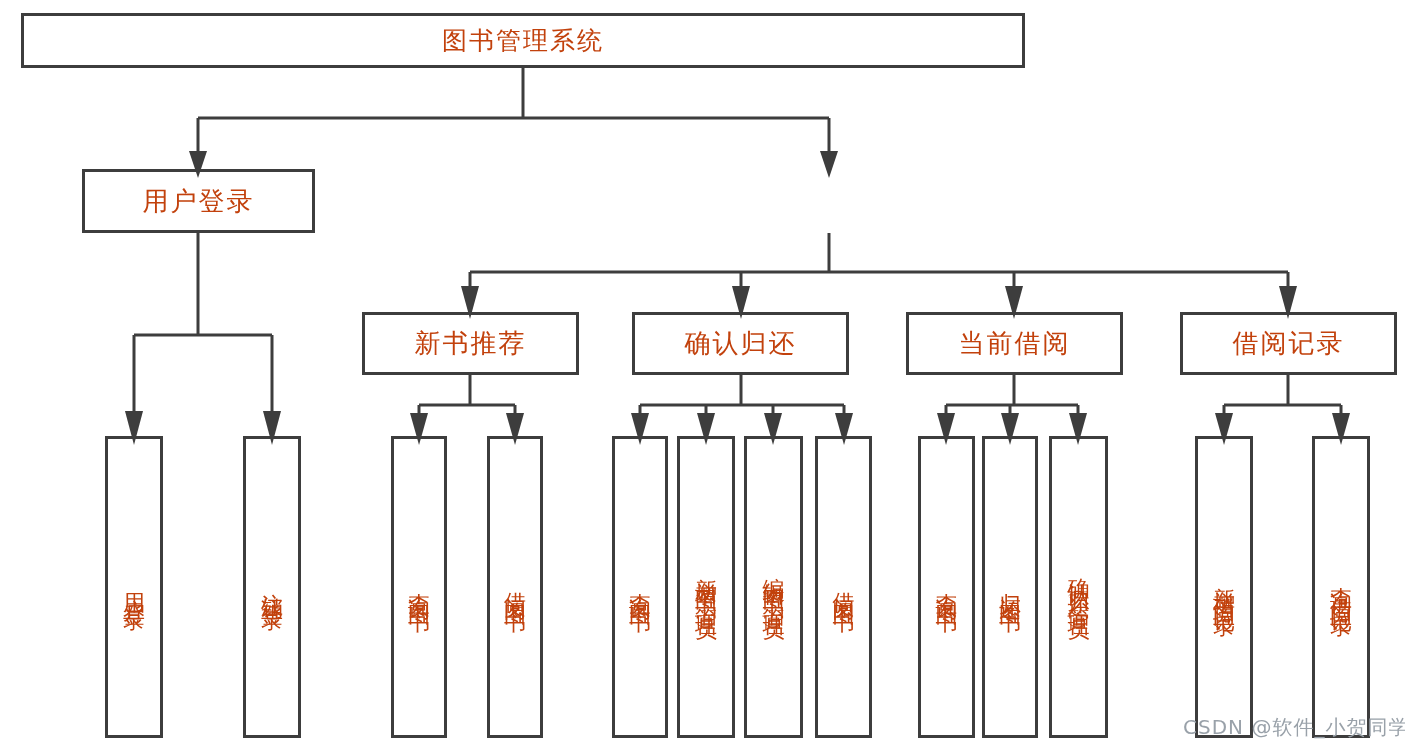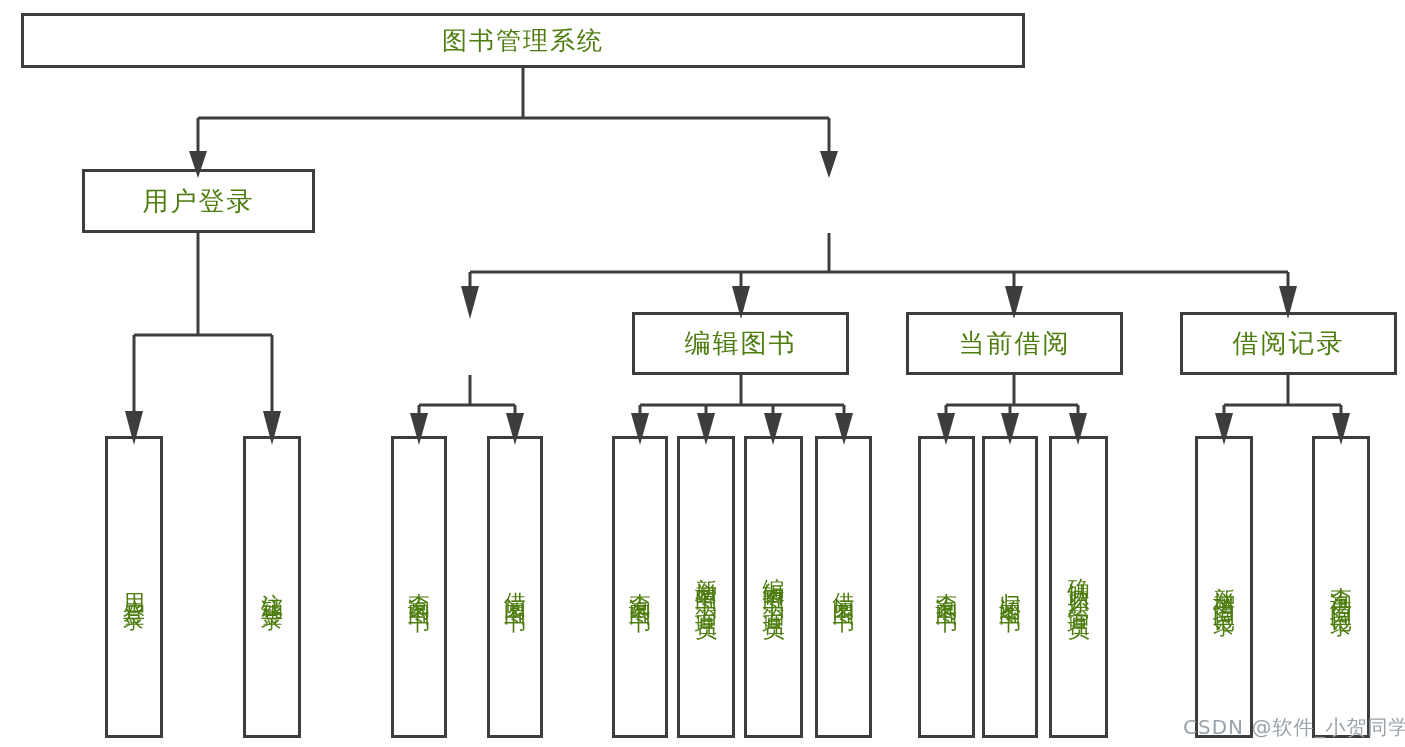--- a/index.html
+++ b/index.html
@@ -5,21 +5,21 @@
   html,body{margin:0;padding:0;background:#fff;}
   .canvas{
     position:relative;width:1405px;height:747px;background:#fff;overflow:hidden;
     font-family:"DejaVu Sans","Liberation Sans",sans-serif;
   }
   .node{
     position:absolute;box-sizing:border-box;background:#fff;
     border:3px solid #3d3d3d;display:flex;align-items:center;justify-content:center;
     z-index:1;
   }
-  .node .lbl{color:#4d7c0f;white-space:nowrap;text-align:right;}
+  .node .lbl{color:#c2410c;white-space:nowrap;text-align:right;}
   .h-node .lbl{font-size:26px;letter-spacing:2px;}
   .root-node .lbl{font-size:25px;letter-spacing:2px;}
   .v-node .lbl{
     writing-mode:vertical-rl;text-orientation:mixed;
     font-size:22px;letter-spacing:6px;white-space:normal;line-height:1;
   }
   svg.connectors{
     position:absolute;left:0;top:0;z-index:2;pointer-events:none;
   }
   svg.connectors path{stroke:#3d3d3d;stroke-width:3;fill:none;}
@@ -111,22 +111,25 @@
   </svg>
 
   <div class="node root-node" style="left:21px;top:13px;width:1004px;height:55px">
     <span class="lbl">图书管理系统</span>
   </div>
 
   <div class="node h-node" style="left:82px;top:169px;width:233px;height:64px">
     <span class="lbl">用户登录</span>
   </div>
 
+  <div class="node h-node" style="left:362px;top:312px;width:217px;height:63px">
+    <span class="lbl">新书推荐</span>
+  </div>
   <div class="node h-node" style="left:632px;top:312px;width:217px;height:63px">
-    <span class="lbl">编辑图书</span>
+    <span class="lbl">确认归还</span>
   </div>
   <div class="node h-node" style="left:906px;top:312px;width:217px;height:63px">
     <span class="lbl">当前借阅</span>
   </div>
   <div class="node h-node" style="left:1180px;top:312px;width:217px;height:63px">
     <span class="lbl">借阅记录</span>
   </div>
 
   <div class="node v-node" style="left:105px;top:436px;width:58px;height:302px">
     <span class="lbl">用户登录</span>

